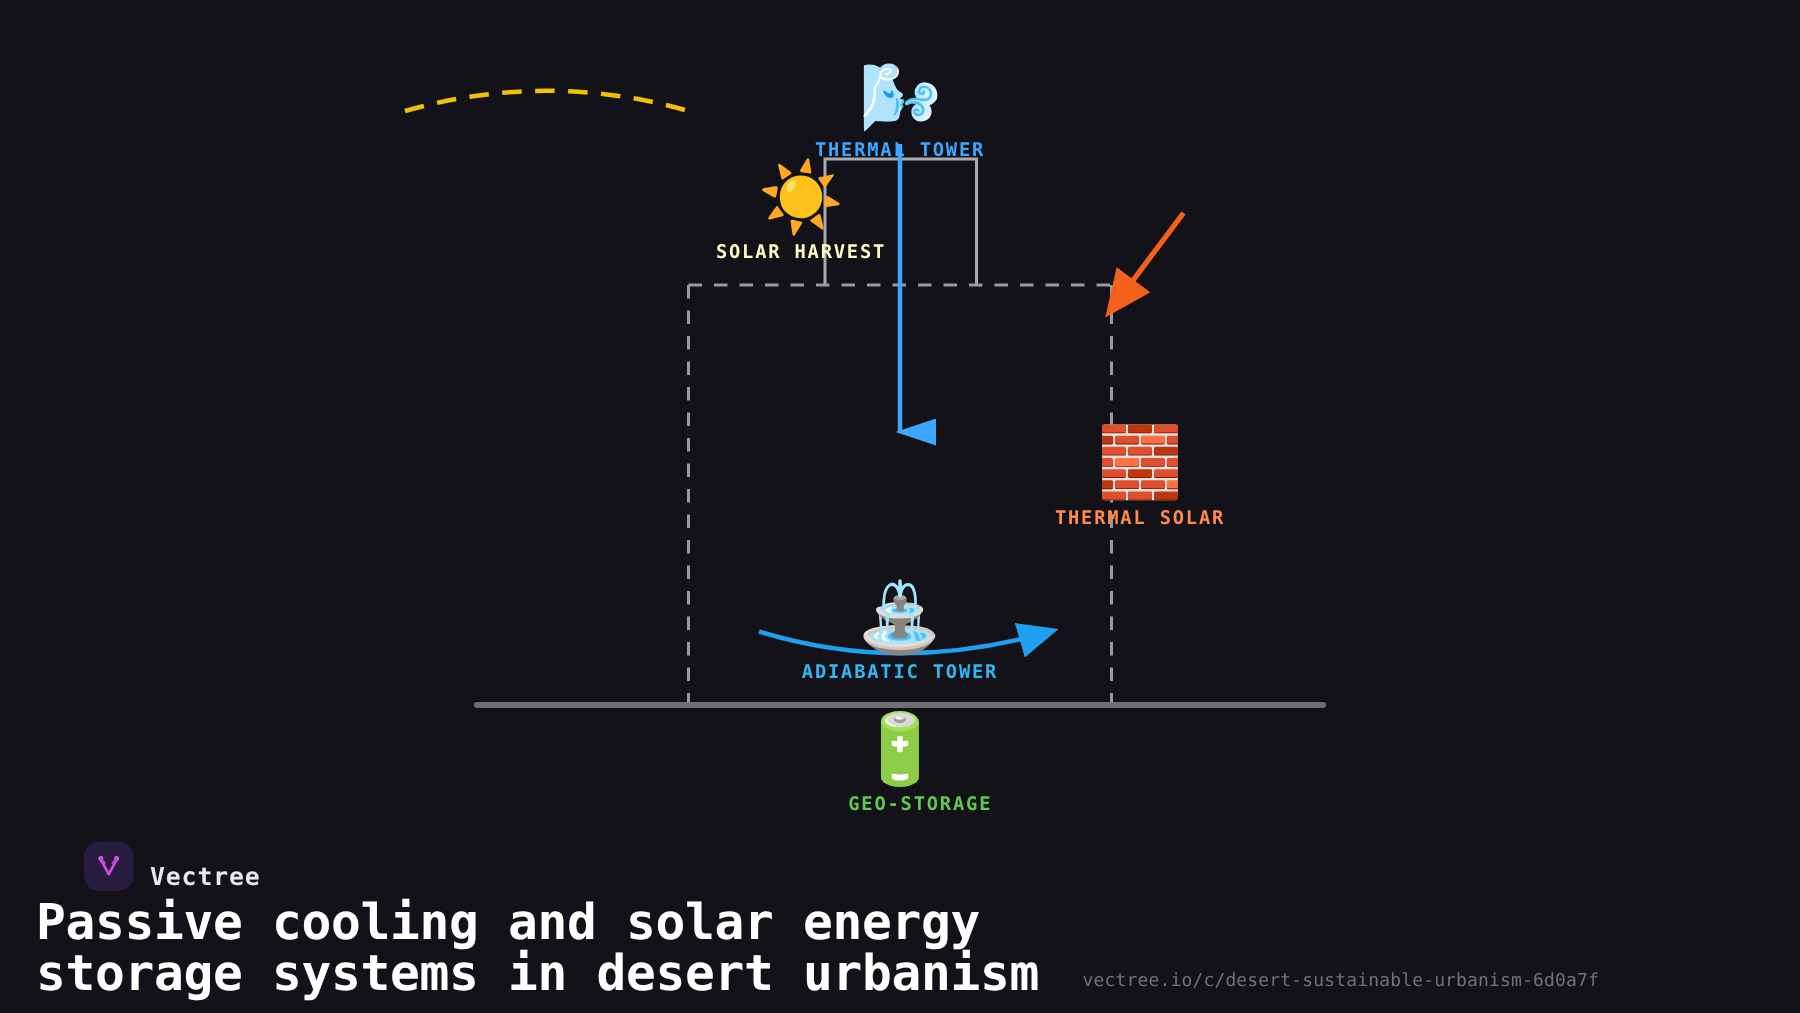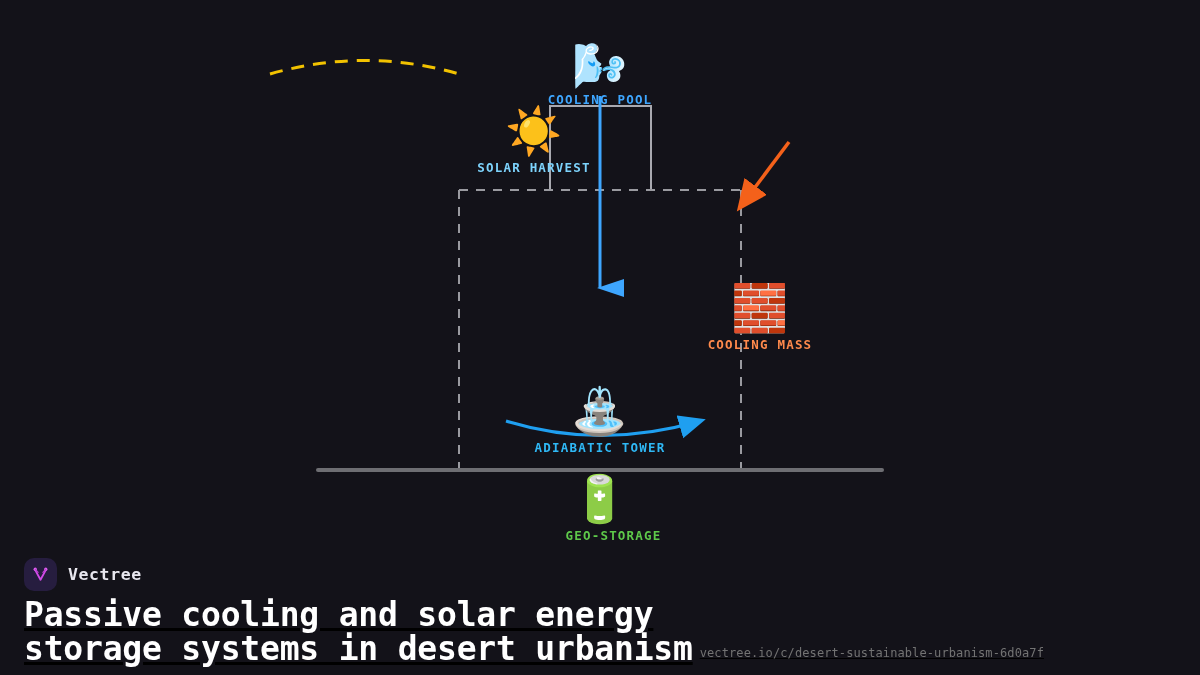--- a/index.html
+++ b/index.html
@@ -49,21 +49,21 @@
     text-align: center;
   }
 
   
   #node-cooling-tower { left: 600px; top: 44px; }
   #node-cooling-tower .glyph { font-size: 44px; }
   #node-cooling-tower .caption { color: #3ea6ff; margin-top: 4px; }
 
   #node-solar-harvest { left: 534px; top: 108px; }
   #node-solar-harvest .glyph { font-size: 46px; }
-  #node-solar-harvest .caption { color: #7dd3fc; }
+  #node-solar-harvest .caption { color: #fef9c3; }
 
   #node-thermal-mass { left: 760px; top: 285px; }
   #node-thermal-mass .glyph { font-size: 46px; }
   #node-thermal-mass .caption { color: #ff8a4c; }
 
   #node-adiabatic-pool { left: 600px; top: 388px; }
   #node-adiabatic-pool .glyph { font-size: 46px; }
   #node-adiabatic-pool .caption { color: #2fb8f5; }
 
   #node-geo-storage { left: 600px; top: 476px; }
@@ -74,24 +74,25 @@
   #footer {
     position: absolute;
     left: 0;
     bottom: 0;
     width: 1200px;
     height: 128px;
     padding: 0 24px;
   }
   #brand-row {
     display: flex;
-    align-items: center;
+    align-items: flex-end;
     gap: 11px;
     height: 40px;
     margin-top: 7px;
+    margin-left: 32px;
   }
   #brand-logo {
     width: 33px;
     height: 33px;
     border-radius: 10px;
     background: #261d3f;
     display: flex;
     align-items: center;
     justify-content: center;
     flex: 0 0 auto;
@@ -99,23 +100,22 @@
   #brand-name {
     color: #e8e7ef;
     font-size: 16.5px;
     font-weight: bold;
     letter-spacing: 0.6px;
     font-family: "DejaVu Sans Mono", "Liberation Mono", monospace;
   }
   #title-row {
     display: flex;
     align-items: flex-end;
-    gap: 7px;
+    gap: 29px;
     margin-top: 4px;
-    text-decoration: underline;
   }
   #page-title {
     color: #ffffff;
     font-size: 33px;
     font-weight: bold;
     line-height: 1.04;
     letter-spacing: -0.2px;
     white-space: pre-line;
     font-family: "DejaVu Sans Mono", "Liberation Mono", monospace;
   }
@@ -158,31 +158,31 @@
 
       <line x1="600" y1="96" x2="600" y2="288" stroke="#3ea6ff" stroke-width="3" marker-end="url(#arrow-blue-down)"></line>
 
       <line x1="789" y1="142" x2="741" y2="206" stroke="#f4611a" stroke-width="3.5" marker-end="url(#arrow-orange)"></line>
 
       <path d="M506,421 Q600,450 700,421" fill="none" stroke="#1f9ff0" stroke-width="3" marker-end="url(#arrow-cyan)"></path>
     </svg>
 
     <div class="node" id="node-cooling-tower">
       <div class="glyph">🌬️</div>
-      <div class="caption">COOLING POOL</div>
+      <div class="caption">THERMAL TOWER</div>
     </div>
 
     <div class="node" id="node-solar-harvest">
       <div class="glyph">☀️</div>
       <div class="caption">SOLAR HARVEST</div>
     </div>
 
     <div class="node" id="node-thermal-mass">
       <div class="glyph">🧱</div>
-      <div class="caption">COOLING MASS</div>
+      <div class="caption">THERMAL SOLAR</div>
     </div>
 
     <div class="node" id="node-adiabatic-pool">
       <div class="glyph">⛲</div>
       <div class="caption">ADIABATIC TOWER</div>
     </div>
 
     <div class="node" id="node-geo-storage">
       <div class="glyph">🔋</div>
       <div class="caption">GEO-STORAGE</div>

